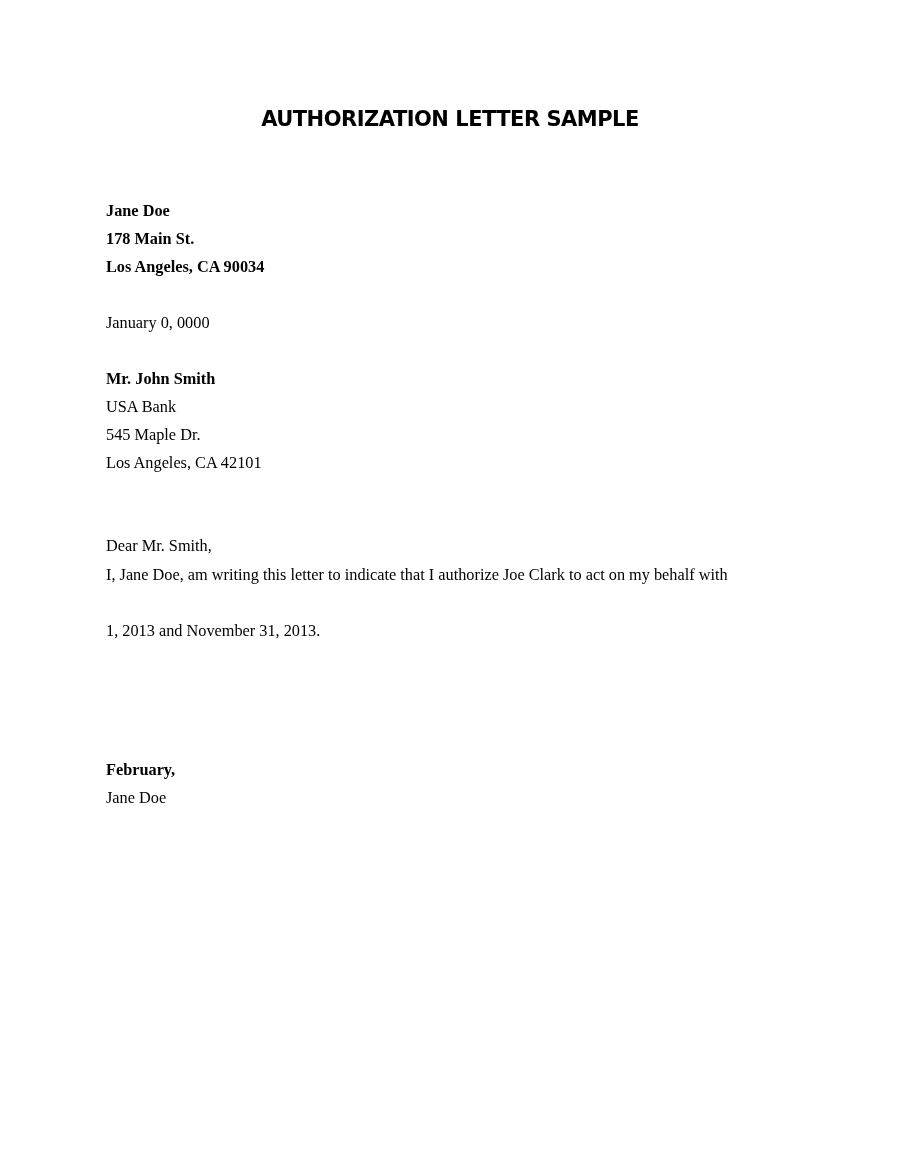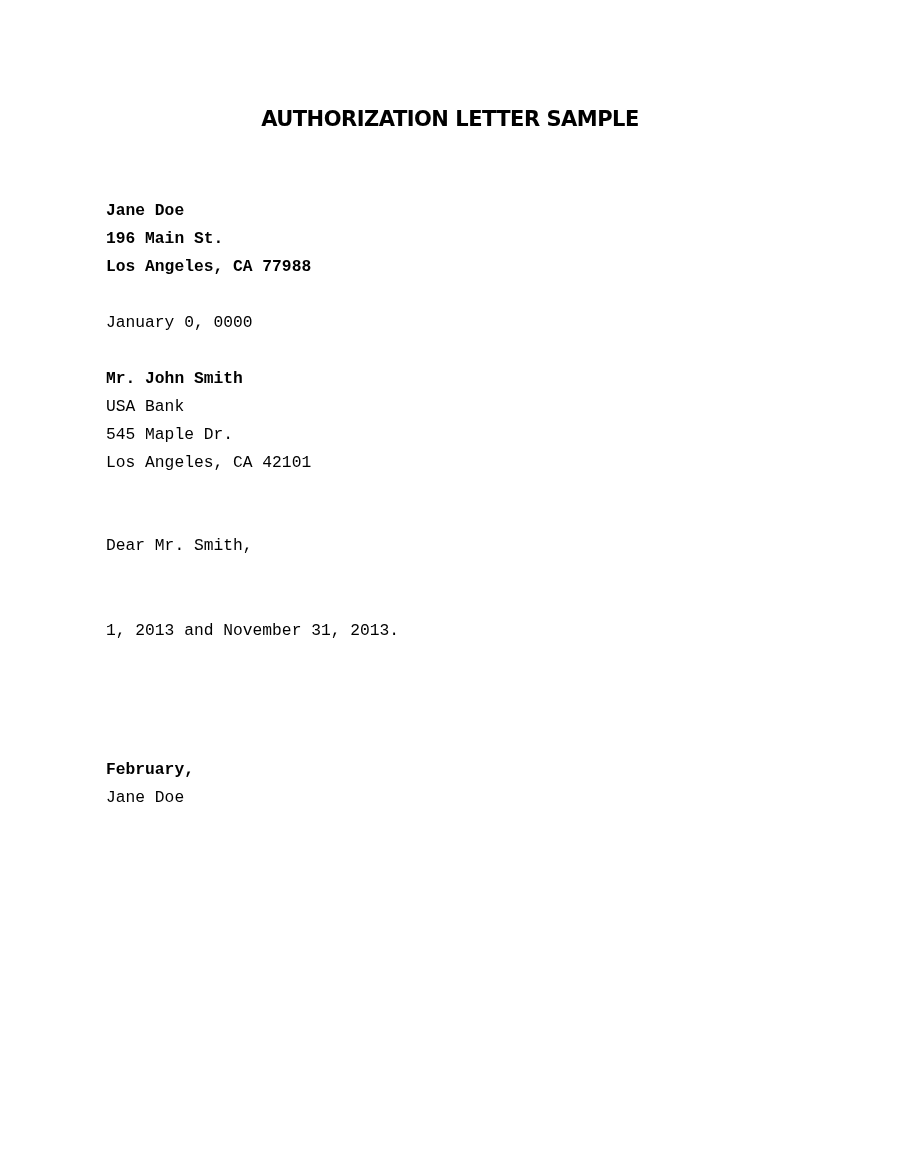--- a/index.html
+++ b/index.html
@@ -5,42 +5,43 @@
     html, body { margin: 0; padding: 0; background: #ffffff; }
     body { width: 900px; height: 1165px; position: relative; overflow: hidden; color: #000; }
     .page { position: absolute; left: 0; top: 0; width: 900px; height: 1165px; background: #fff; }
     .title {
       position: absolute; left: 0; top: 104px; width: 900px; text-align: center;
       font-family: "DejaVu Sans", sans-serif; font-size: 21px; font-weight: bold;
       letter-spacing: -0.5px; line-height: 30px;
     }
     .line {
       position: absolute; left: 106px;
-      font-family: Liberation Mono, monospace; font-size: 16.3px; line-height: 20px;
+      font-family: Liberation Serif, serif; font-size: 16.3px; line-height: 20px;
       white-space: nowrap;
     }
     .b { font-weight: bold; }
   </style>
 </head>
 <body>
 
 <div class="page">
   <div class="title">AUTHORIZATION LETTER SAMPLE</div>
 
   <div class="line b" style="top:201px">Jane Doe</div>
-  <div class="line b" style="top:229px">196 Main St.</div>
-  <div class="line b" style="top:257px">Los Angeles, CA 77988</div>
+  <div class="line b" style="top:229px">178 Main St.</div>
+  <div class="line b" style="top:257px">Los Angeles, CA 90034</div>
 
   <div class="line" style="top:313px">January 0, 0000</div>
 
   <div class="line b" style="top:369px">Mr. John Smith</div>
   <div class="line" style="top:397px">USA Bank</div>
   <div class="line" style="top:425px">545 Maple Dr.</div>
   <div class="line" style="top:453px">Los Angeles, CA 42101</div>
 
   <div class="line" style="top:536px">Dear Mr. Smith,</div>
 
+  <div class="line" style="top:565px">I, Jane Doe, am writing this letter to indicate that I authorize Joe Clark to act on my behalf with</div>
   <div class="line" style="top:621px">1, 2013 and November 31, 2013.</div>
 
 
   <div class="line b" style="top:760px">February,</div>
   <div class="line" style="top:788px">Jane Doe</div>
 </div>
 
 </body></html>

